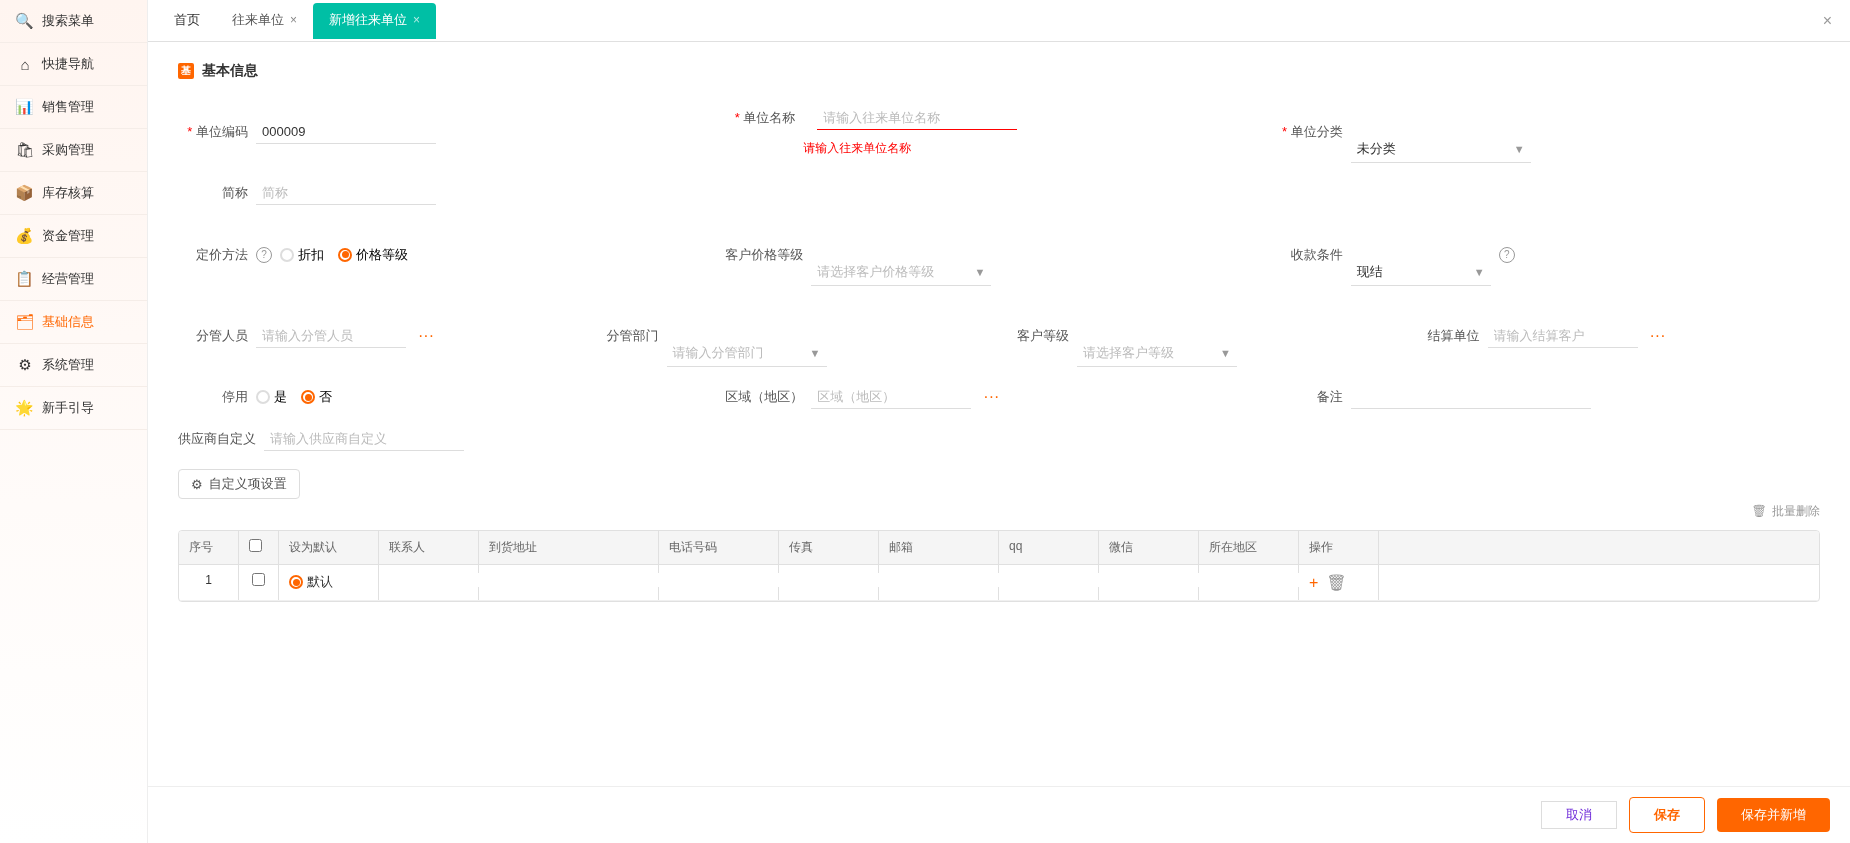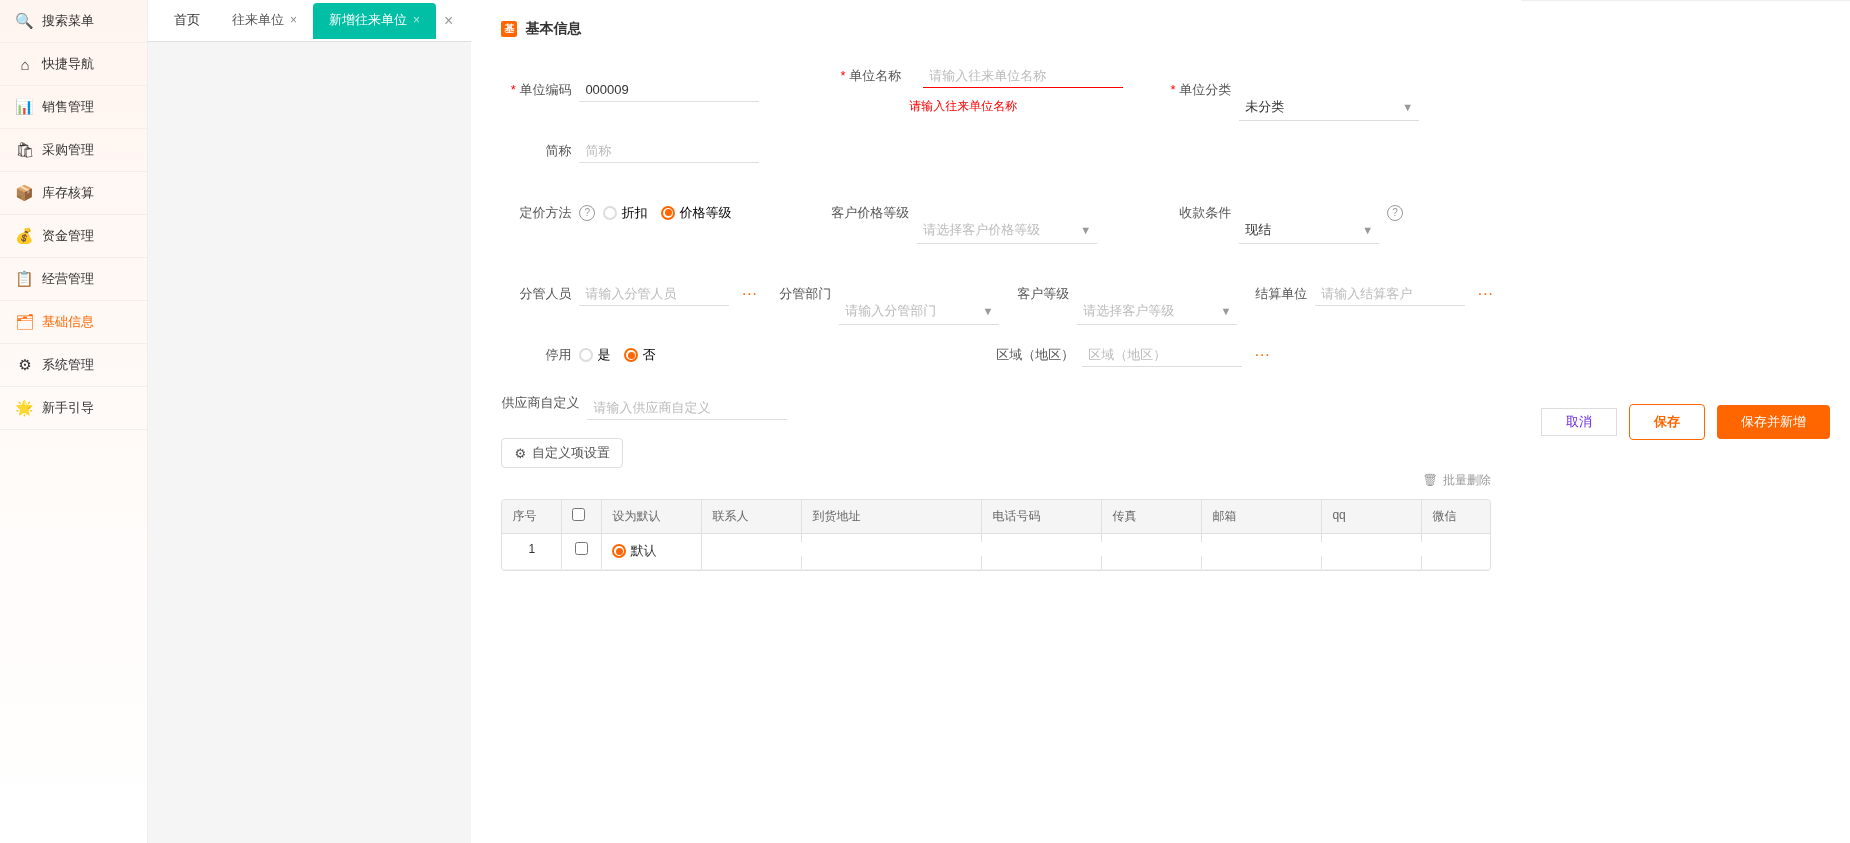--- a/index.html
+++ b/index.html
@@ -21,21 +21,21 @@
       padding: 12px 16px;
       cursor: pointer;
       color: #333;
       font-size: 13px;
       border-bottom: 1px solid #f5ede8;
     }
     .sidebar-item .icon { width: 18px; height: 18px; display: flex; align-items: center; justify-content: center; font-size: 15px; }
     .sidebar-item.active { color: #f60; }
 
     
-    .main { flex: 1; display: flex; flex-direction: row; overflow: hidden; }
+    .main { flex: 1; display: flex; flex-direction: column; overflow: hidden; }
 
     
     .tabbar {
       background: #fff;
       display: flex;
       align-items: center;
       border-bottom: 1px solid #e0e0e0;
       padding: 0 10px;
       height: 42px;
       flex-shrink: 0;
@@ -506,26 +506,30 @@
             <div class="radio-circle checked"></div>
             <span>否</span>
           </div>
         </div>
       </div>
       <div class="form-field" style="flex:1">
         <span class="form-label">区域（地区）</span>
         <input class="form-input" type="text" placeholder="区域（地区）" style="width: 160px;">
         <span class="more-btn">···</span>
       </div>
+      <div class="form-field" style="flex:1">
+        <span class="form-label">备注</span>
+        <input class="form-input" type="text" placeholder="" style="width: 240px;">
+      </div>
     </div>
 
     <div class="form-row">
       <div class="form-field">
         <span class="form-label">供应商自定义</span>
-        <input class="form-input" type="text" placeholder="请输入供应商自定义" style="width: 200px; margin-top: 11px;">
+        <input class="form-input" type="text" placeholder="请输入供应商自定义" style="width: 200px;">
       </div>
     </div>
 
     <div style="margin: 10px 0 4px 0;">
       <button class="custom-settings-btn">
         <span>⚙</span>
         <span>自定义项设置</span>
       </button>
     </div>
 

